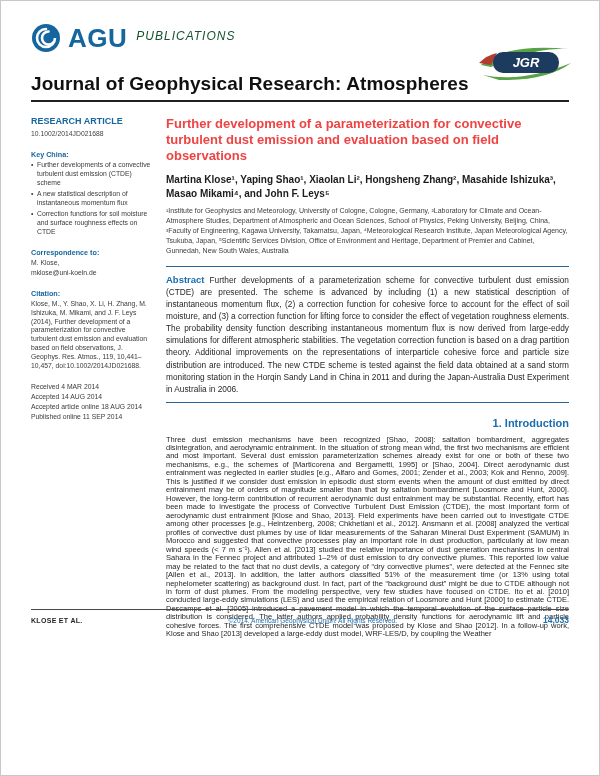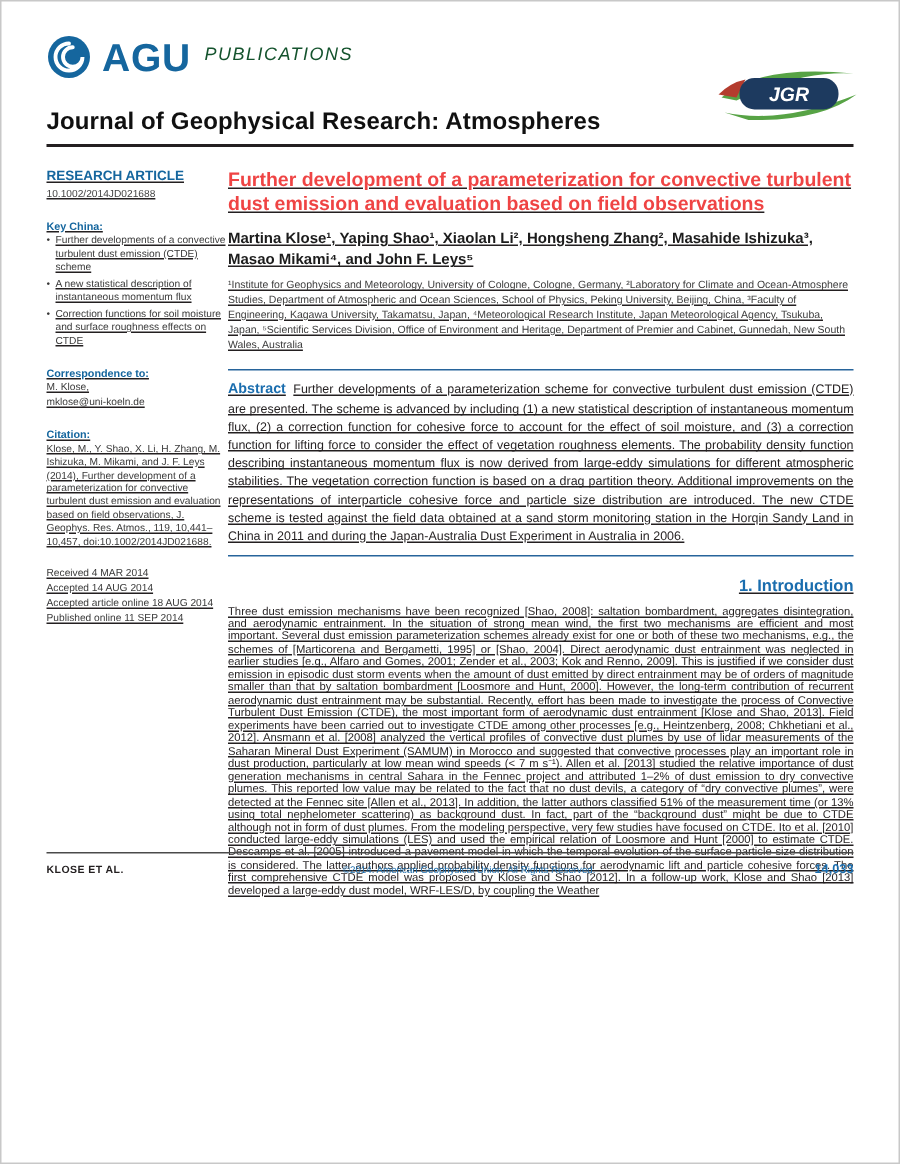--- a/index.html
+++ b/index.html
@@ -15,25 +15,25 @@
   .page { padding:22px 30px 0 30px; position:relative; }
 
   
   .brandrow { display:flex; align-items:flex-start; gap:7px; height:34px; }
   .agu-logo { width:30px; height:30px; flex-shrink:0; }
   .brand-agu { font-size:26px; font-weight:bold; color:#15669e; letter-spacing:.5px; }
   .brand-pub { font-size:12px; color:#14532d; letter-spacing:1px; margin-left:2px; padding-top:6px;font-style:italic; }
 
   .jgr-badge { position:absolute; right:26px; top:40px; }
 
-  .journal-title { margin-top:16px; font-size:16px; font-weight:bold; color:#101010; letter-spacing:.1px; }
+  .journal-title { margin-top:16px; font-size:19px; font-weight:bold; color:#101010; letter-spacing:.1px; }
   .header-rule { height:2px; background:#231f20; margin-top:5px; }
 
   
-  .cols { display:flex; gap:1px; margin-top:14px;text-decoration:underline; }
+  .cols { display:flex; gap:15px; margin-top:14px; }
   .sidebar { width:120px; flex-shrink:0; font-size:6.8px; line-height:1.3; color:#3a3a3a; }
   .art-type { color:#15669e; font-weight:bold; font-size:9px; }
   .doi { margin-top:2px; font-size:6.8px; color:#444; }
   .sb-head { color:#15669e; font-weight:bold; font-size:7.2px; margin-top:11px; margin-bottom:2px; }
   ul.keypoints { list-style:none; }
   ul.keypoints li { position:relative; padding-left:6px; margin-bottom:2.5px; }
   ul.keypoints li::before { content:"\2022"; position:absolute; left:0; top:0; }
   .corr div { margin-bottom:1px; }
   .email { color:#3a3a3a; text-decoration:none; }
   .dates { margin-top:12px; }

